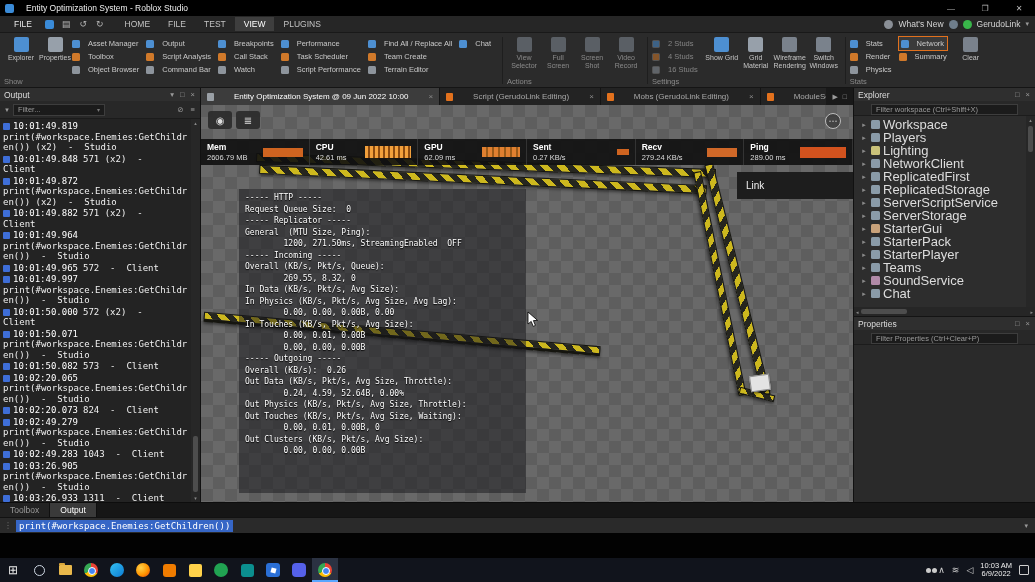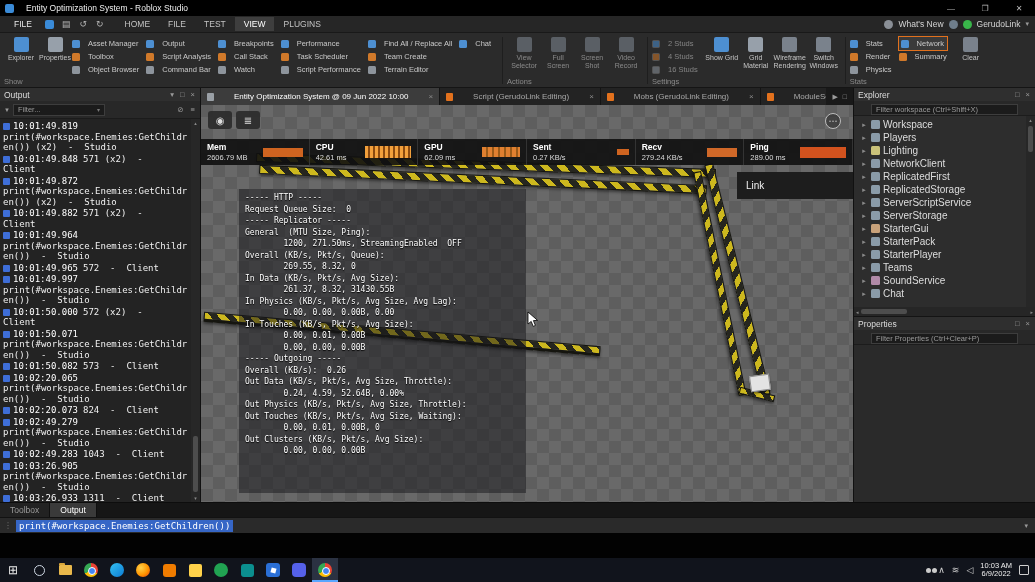--- a/index.html
+++ b/index.html
@@ -120,21 +120,21 @@
 
 .right-panel{width:182px;background:#2d2d2d;border-left:1px solid #111;display:flex;flex-direction:column}
 .explorer{height:229px;display:flex;flex-direction:column;border-bottom:1px solid #141414}
 .filter-row{height:15px;display:flex;align-items:flex-end;padding:0 17px;background:#282828;border-bottom:1px solid #1c1c1c;flex:0 0 auto}
 .filter-box.wide{flex:1;height:11px}
 .tree-area{position:relative;flex:1;overflow:hidden}
 .tree-list{padding:2px 10px 0 6px}
 .tree-item{display:flex;align-items:center;height:13px;gap:3px;white-space:nowrap}
 .chev{width:8px;text-align:center;color:#8a8a8a;font-size:7px}
 .obj-icon{width:9px;height:9px;border-radius:1.5px;background:#8a9ba8;flex:0 0 auto}
-.tree-label{font-size:10px;color:#ddd}
+.tree-label{font-size:13px;color:#ddd}
 .tree-area .vscroll{bottom:9px}
 .tree-area .sb-thumb{height:26px;margin-top:2px}
 .hscroll{position:absolute;left:0;right:0;bottom:0;height:9px;background:#262626;display:flex;align-items:center;padding:0 2px;gap:2px}
 .hs-arrow{font-size:5px;color:#8a8a8a}
 .hs-thumb{width:46px;height:5px;background:#4d4d4d;border-radius:2px}
 .hscroll .hs-arrow.r{margin-left:auto}
 .properties{flex:1;display:flex;flex-direction:column}
 .props-body{flex:1;background:#2a2a2a}
 
 
@@ -588,24 +588,24 @@
             </div>
           </div>
 
         <div class="net-overlay">
 
         <div class="net-line">----- HTTP -----</div>
             <div class="net-line">Request Queue Size:  0</div>
             <div class="net-line">----- Replicator -----</div>
             <div class="net-line">General  (MTU Size, Ping):</div>
             <div class="net-line">        1200, 271.50ms, StreamingEnabled  OFF</div>
+            <div class="net-line">----- Incoming -----</div>
             <div class="net-line">Overall (KB/s, Pkt/s, Queue):</div>
             <div class="net-line">        269.55, 8.32, 0</div>
             <div class="net-line">In Data (KB/s, Pkt/s, Avg Size):</div>
-            <div class="net-line">        261.37, 8.32, 31430.55B</div>
             <div class="net-line">In Physics (KB/s, Pkt/s, Avg Size, Avg Lag):</div>
             <div class="net-line">        0.00, 0.00, 0.00B, 0.00</div>
             <div class="net-line">In Touches (KB/s, Pkt/s, Avg Size):</div>
             <div class="net-line">        0.00, 0.01, 0.00B</div>
             <div class="net-line">        0.00, 0.00, 0.00B</div>
             <div class="net-line">----- Outgoing -----</div>
             <div class="net-line">Overall (KB/s):  0.26</div>
             <div class="net-line">Out Data (KB/s, Pkt/s, Avg Size, Throttle):</div>
             <div class="net-line">        0.24, 4.59, 52.64B, 0.00%</div>
             <div class="net-line">Out Physics (KB/s, Pkt/s, Avg Size, Throttle):</div>

